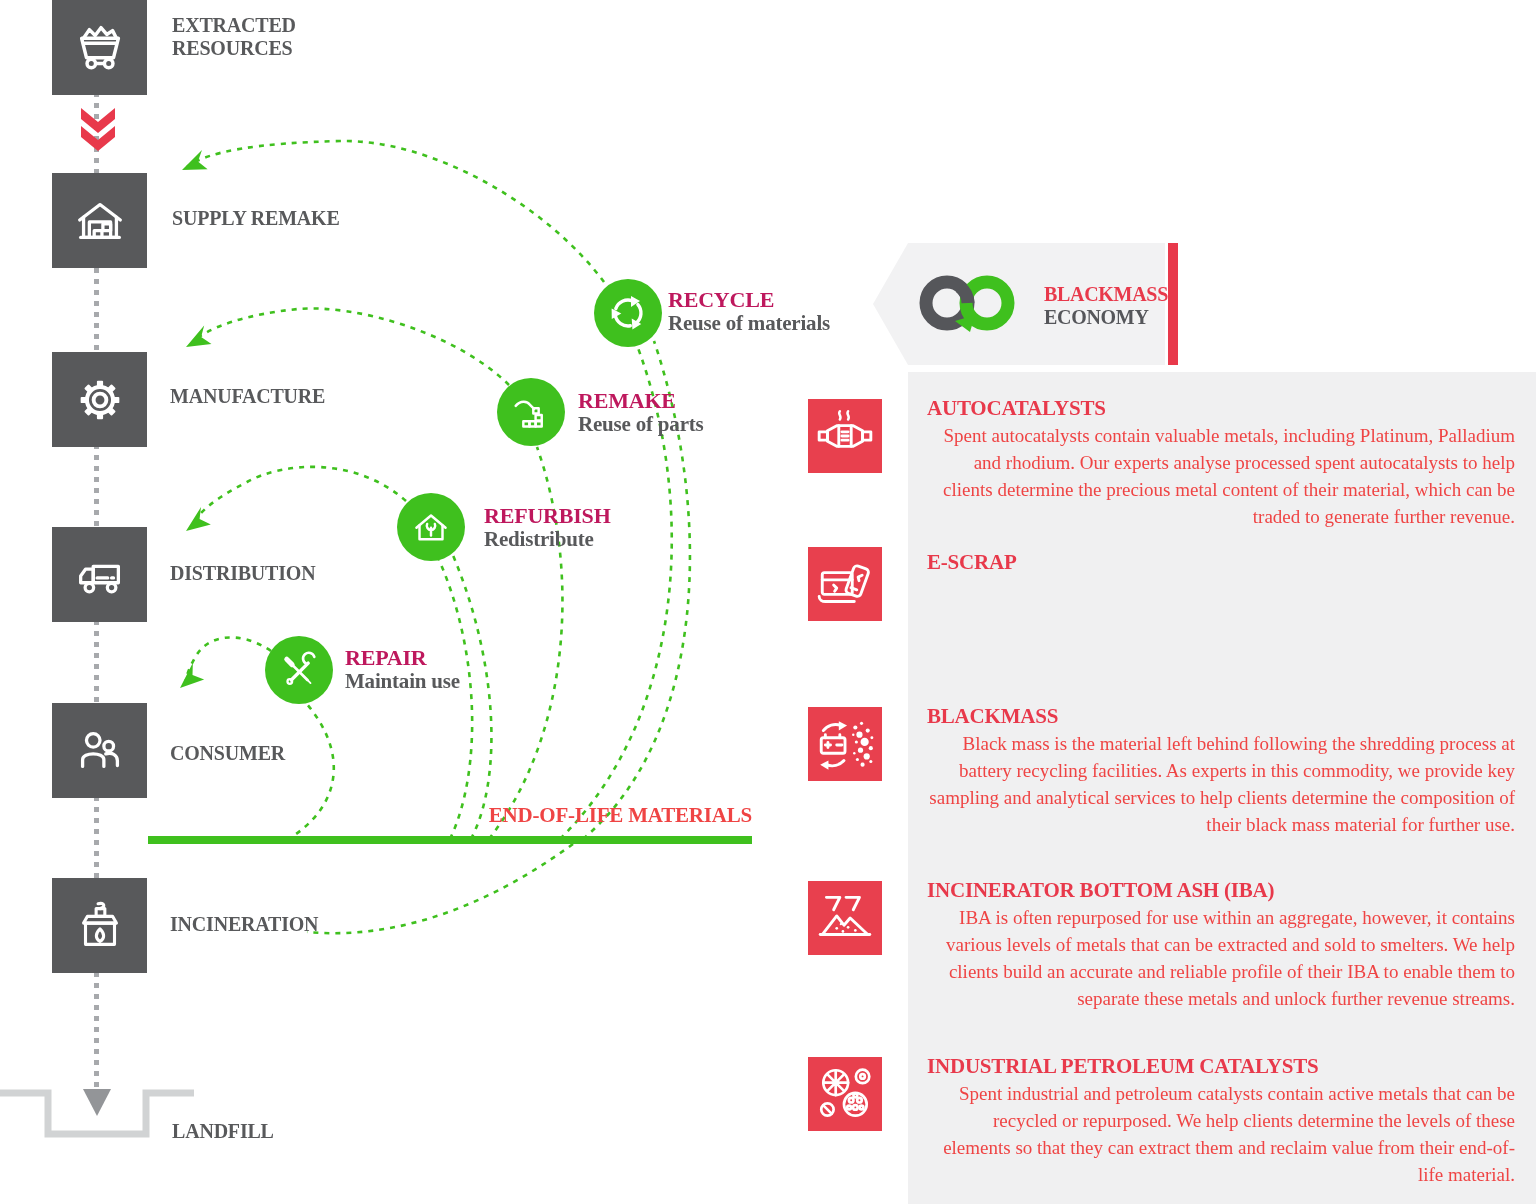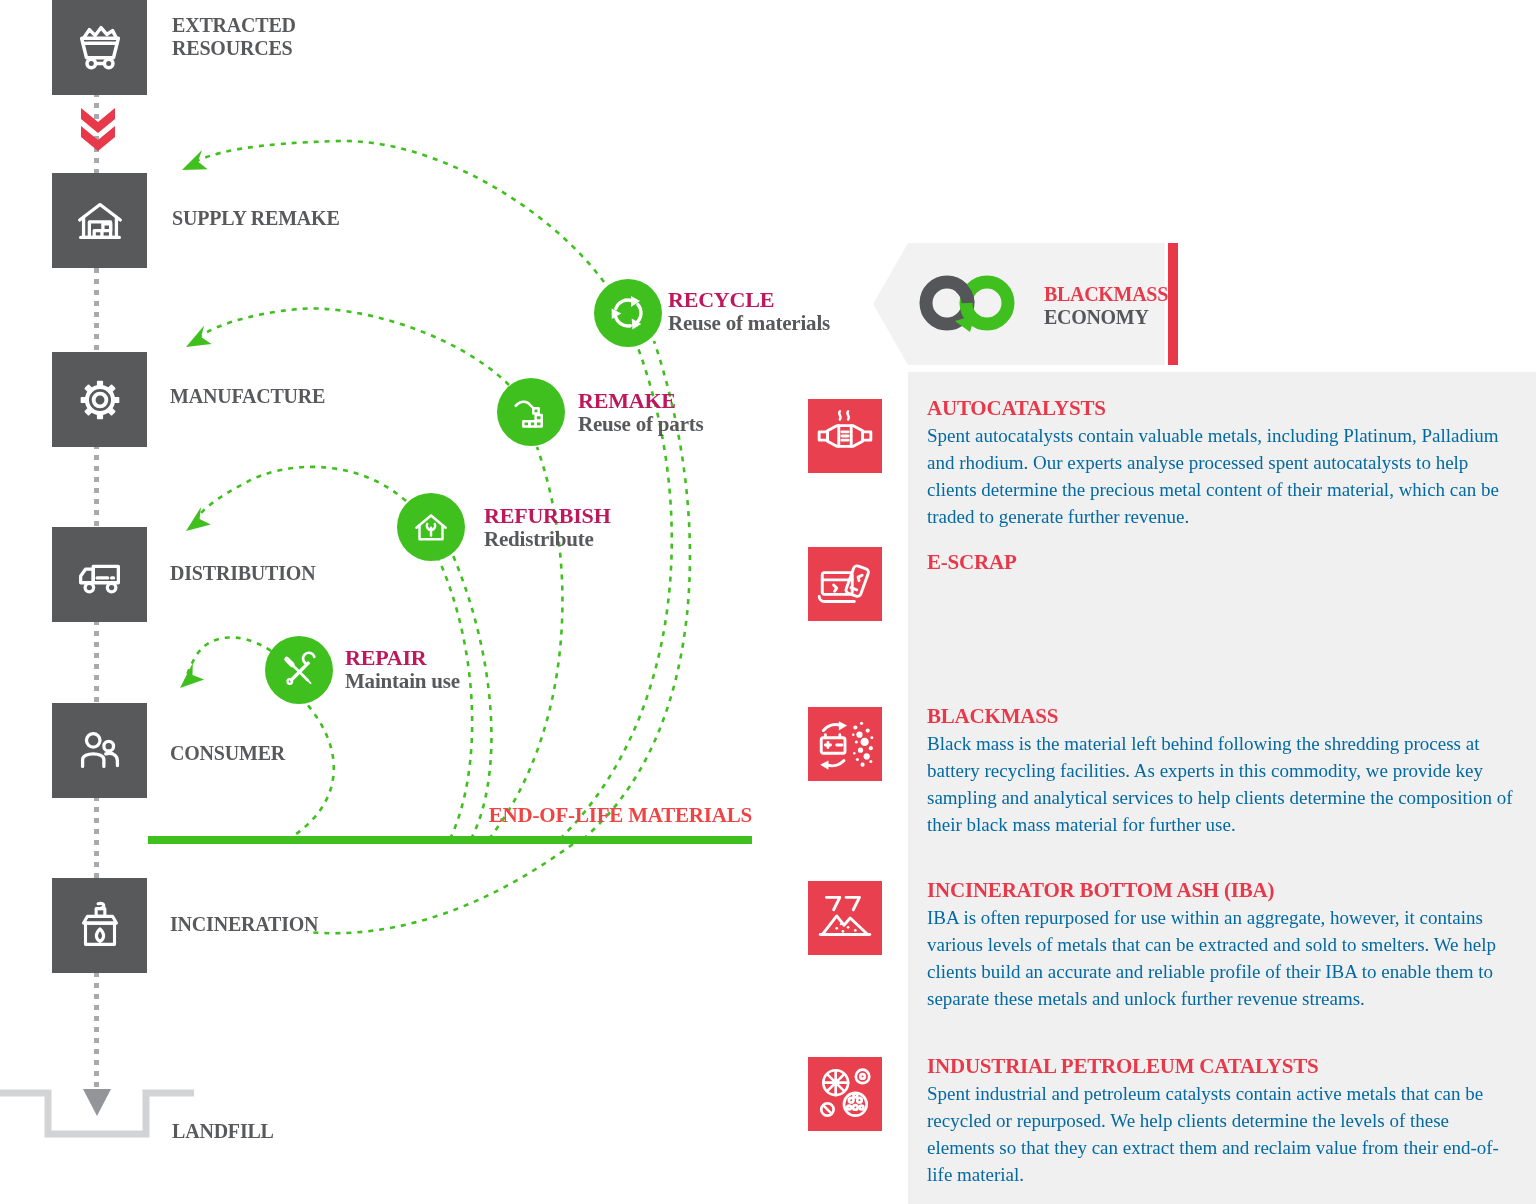--- a/index.html
+++ b/index.html
@@ -20,21 +20,21 @@
      border-left:14px solid transparent;border-right:14px solid transparent;border-top:27px solid #939598;}
   .eol-line{position:absolute;left:148px;top:836px;width:604px;height:8px;background:#3fc01e;z-index:2;}
   .eol-label{position:absolute;left:450px;top:803px;width:302px;text-align:right;
              font-weight:bold;font-size:21px;color:#ef4444;letter-spacing:-0.2px;z-index:4;}
   .panel{position:absolute;left:908px;top:372px;width:628px;height:832px;background:#f0f0f1;z-index:0;}
   .red-icon{position:absolute;left:808px;width:74px;height:74px;background:#e8404e;
             display:flex;align-items:center;justify-content:center;z-index:3;}
   .sec-heading{position:absolute;left:927px;width:585px;font-weight:bold;font-size:21px;
                color:#e8394b;letter-spacing:-0.2px;z-index:3;}
   .sec-body{position:absolute;left:927px;width:588px;font-size:19px;line-height:27px;
-            color:#0369a1;z-index:3;}
+            color:#ef4444;z-index:3;text-align:right;}
   .badge-shape{position:absolute;left:873px;top:243px;width:292px;height:122px;background:#f2f2f3;z-index:2;
      clip-path:polygon(0 50%,12% 0,100% 0,100% 100%,12% 100%);}
   .badge-bar{position:absolute;left:1168px;top:243px;width:10px;height:122px;background:#e8394b;z-index:2;}
   .badge-t1{position:absolute;left:1044px;top:283px;font-weight:bold;font-size:20px;color:#e8394b;letter-spacing:-0.3px;z-index:3;}
   .badge-t2{position:absolute;left:1044px;top:306px;font-weight:bold;font-size:20px;color:#55565a;letter-spacing:-0.3px;z-index:3;}
   .curves{position:absolute;left:0;top:0;z-index:2;pointer-events:none;}
   svg.icon{display:block;}
 </style>
 </head>
 <body>

